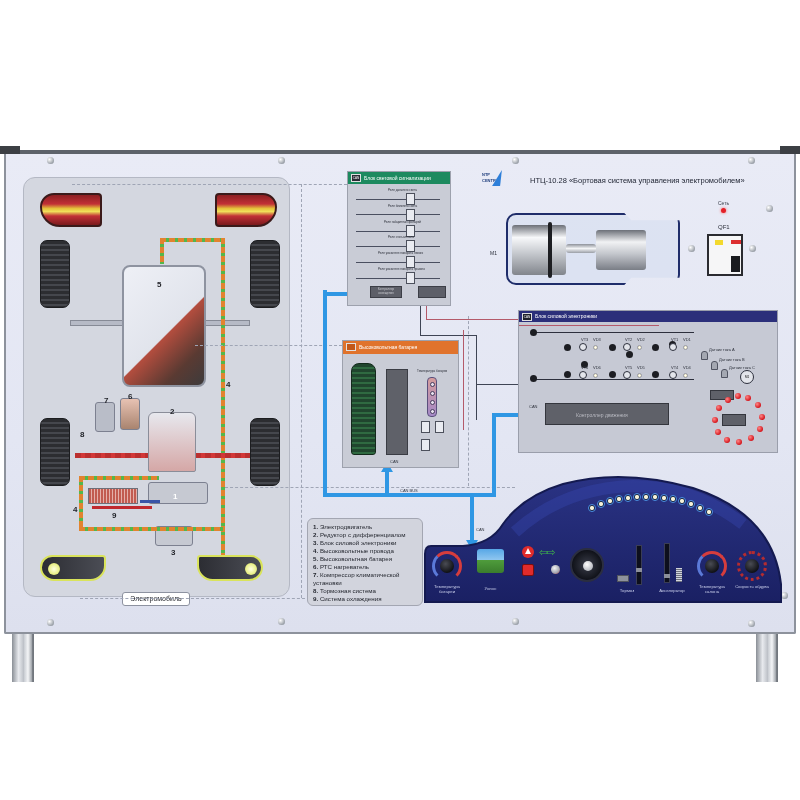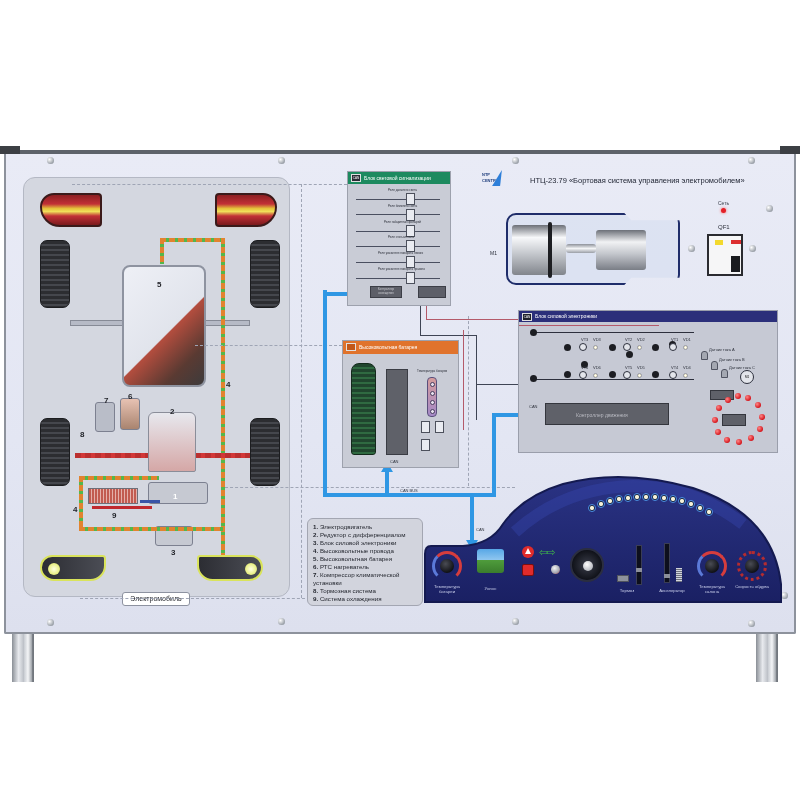--- a/index.html
+++ b/index.html
@@ -312,21 +312,21 @@
   <div class="relay" style="left:92px;top:80px"></div>
   <div class="relay" style="left:78px;top:98px"></div>
   <div class="tiny" style="left:47px;top:118px">CAN</div>
 </div>
 
 <div class="logo">
   <span class="ntp">NTP</span>
   <span class="centr">CENTR</span>
   <span class="bolt"></span>
 </div>
-<div class="title">НТЦ-23.79 «Бортовая система управления электромобилем»</div>
+<div class="title">НТЦ-10.28 «Бортовая система управления электромобилем»</div>
 
 <div class="motor-plate"></div>
 <div class="drum big"></div>
 <div class="drum band"></div>
 <div class="drum shaft"></div>
 <div class="drum small"></div>
 <div class="m1">M1</div>
 
 <div class="net-label">Сеть</div>
 <div class="net-led"></div>

